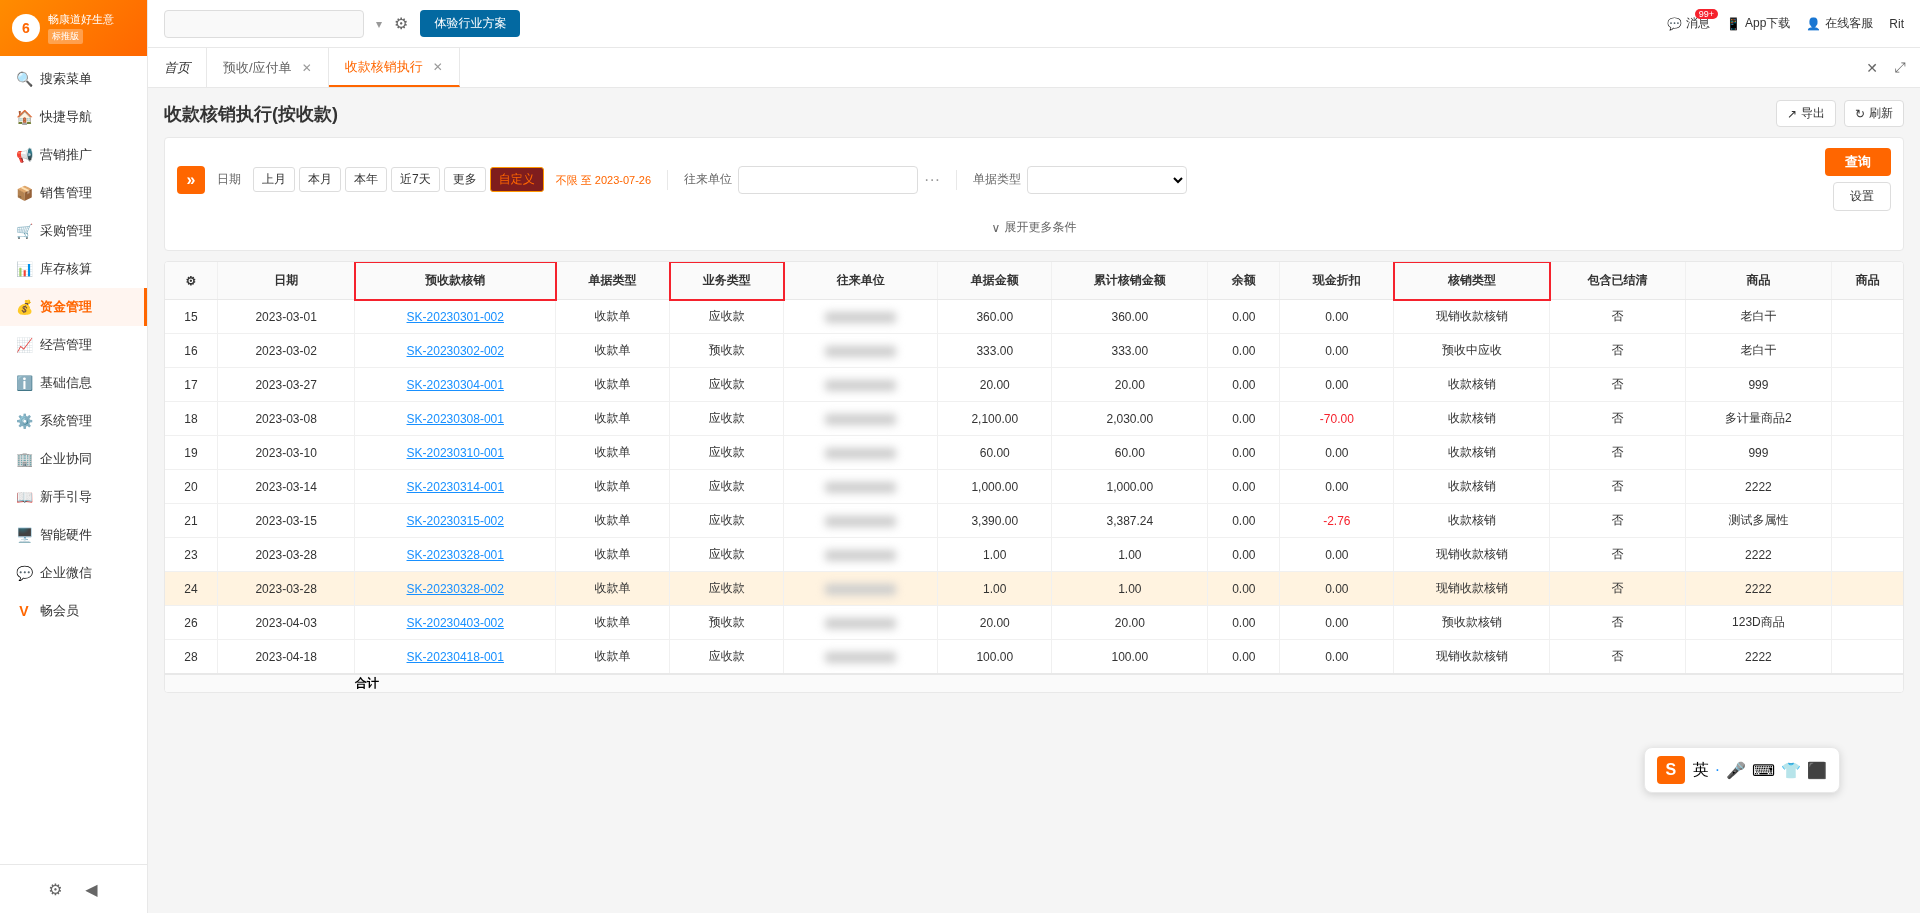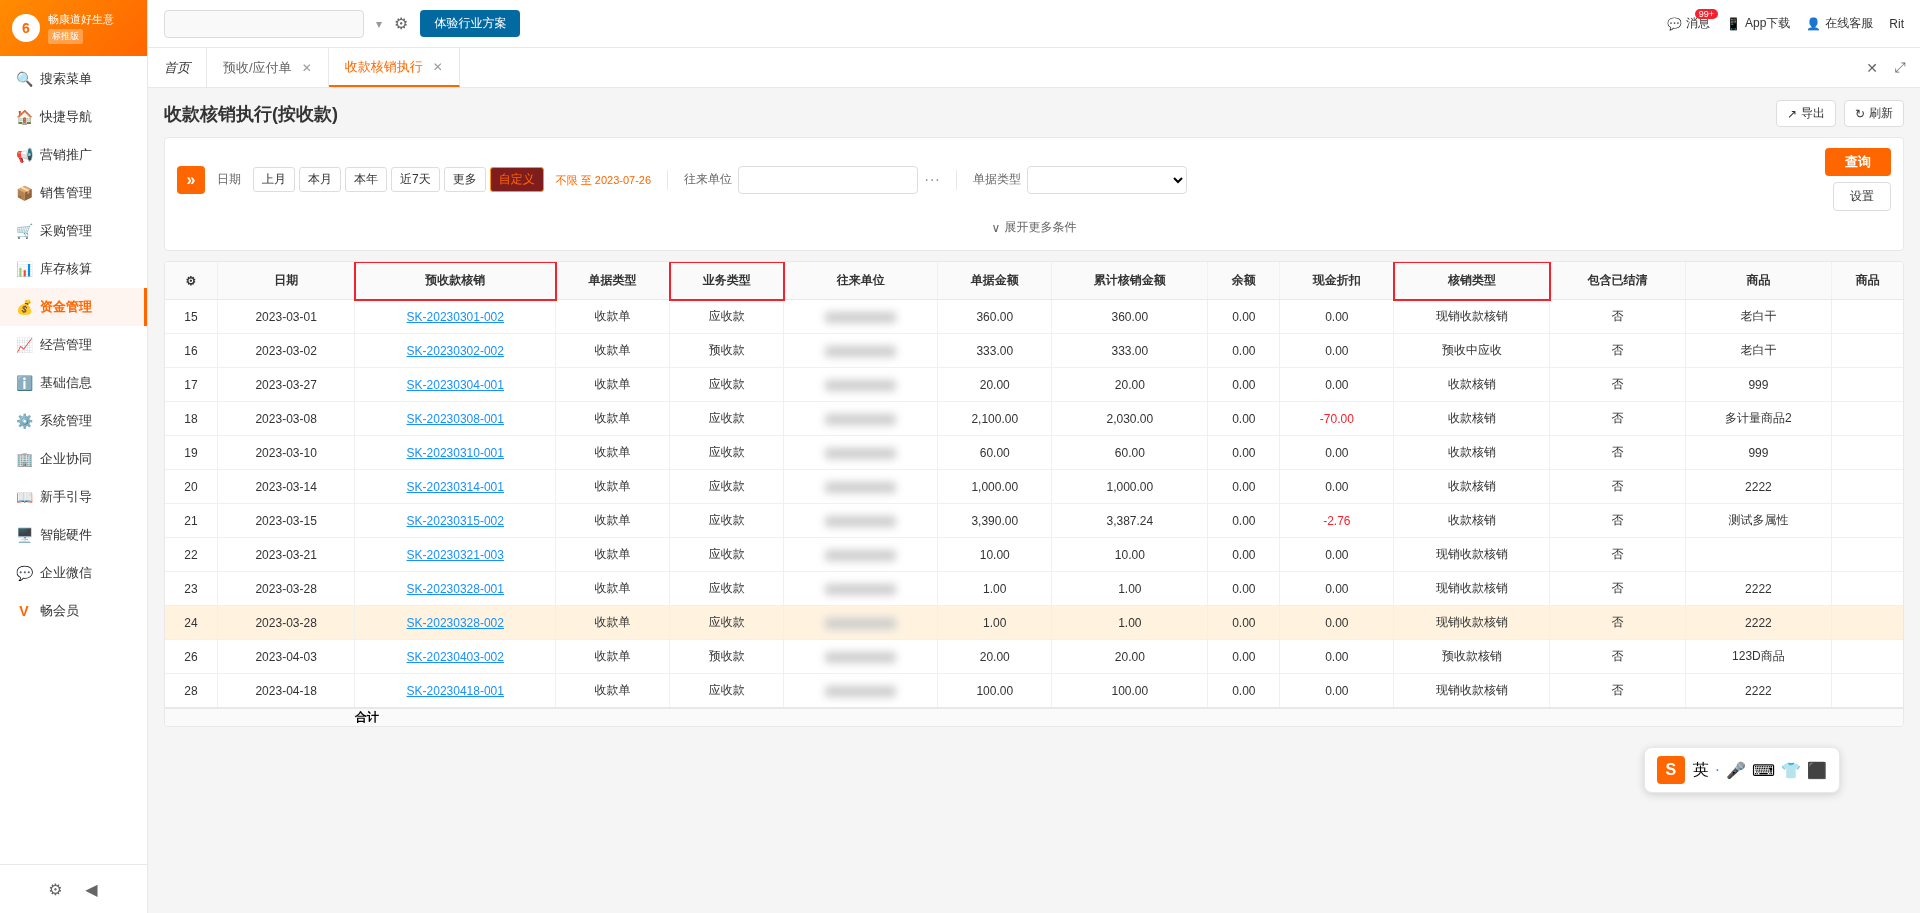--- a/index.html
+++ b/index.html
@@ -771,36 +771,20 @@
               <td>3,390.00</td>
               <td>3,387.24</td>
               <td>0.00</td>
               <td class="negative">-2.76</td>
               <td>收款核销</td>
               <td>否</td>
               <td>测试多属性</td>
               <td></td>
             </tr>
             <tr>
-              <td>22</td>
-              <td>2023-03-21</td>
-              <td><a class="link-cell" href="#">SK-20230321-003</a></td>
-              <td>收款单</td>
-              <td>应收款</td>
-              <td><span style="filter: blur(4px); background: rgb(204, 204, 204); color: transparent; border-radius: 3px; font-size: 10px;">██████████</span></td>
-              <td>10.00</td>
-              <td>10.00</td>
-              <td>0.00</td>
-              <td>0.00</td>
-              <td>现销收款核销</td>
-              <td>否</td>
-              <td></td>
-              <td></td>
-            </tr>
-            <tr>
               <td>23</td>
               <td>2023-03-28</td>
               <td><a class="link-cell" href="#">SK-20230328-001</a></td>
               <td>收款单</td>
               <td>应收款</td>
               <td><span style="filter: blur(4px); background: rgb(204, 204, 204); color: transparent; border-radius: 3px; font-size: 10px;">██████████</span></td>
               <td>1.00</td>
               <td>1.00</td>
               <td>0.00</td>
               <td>0.00</td>

